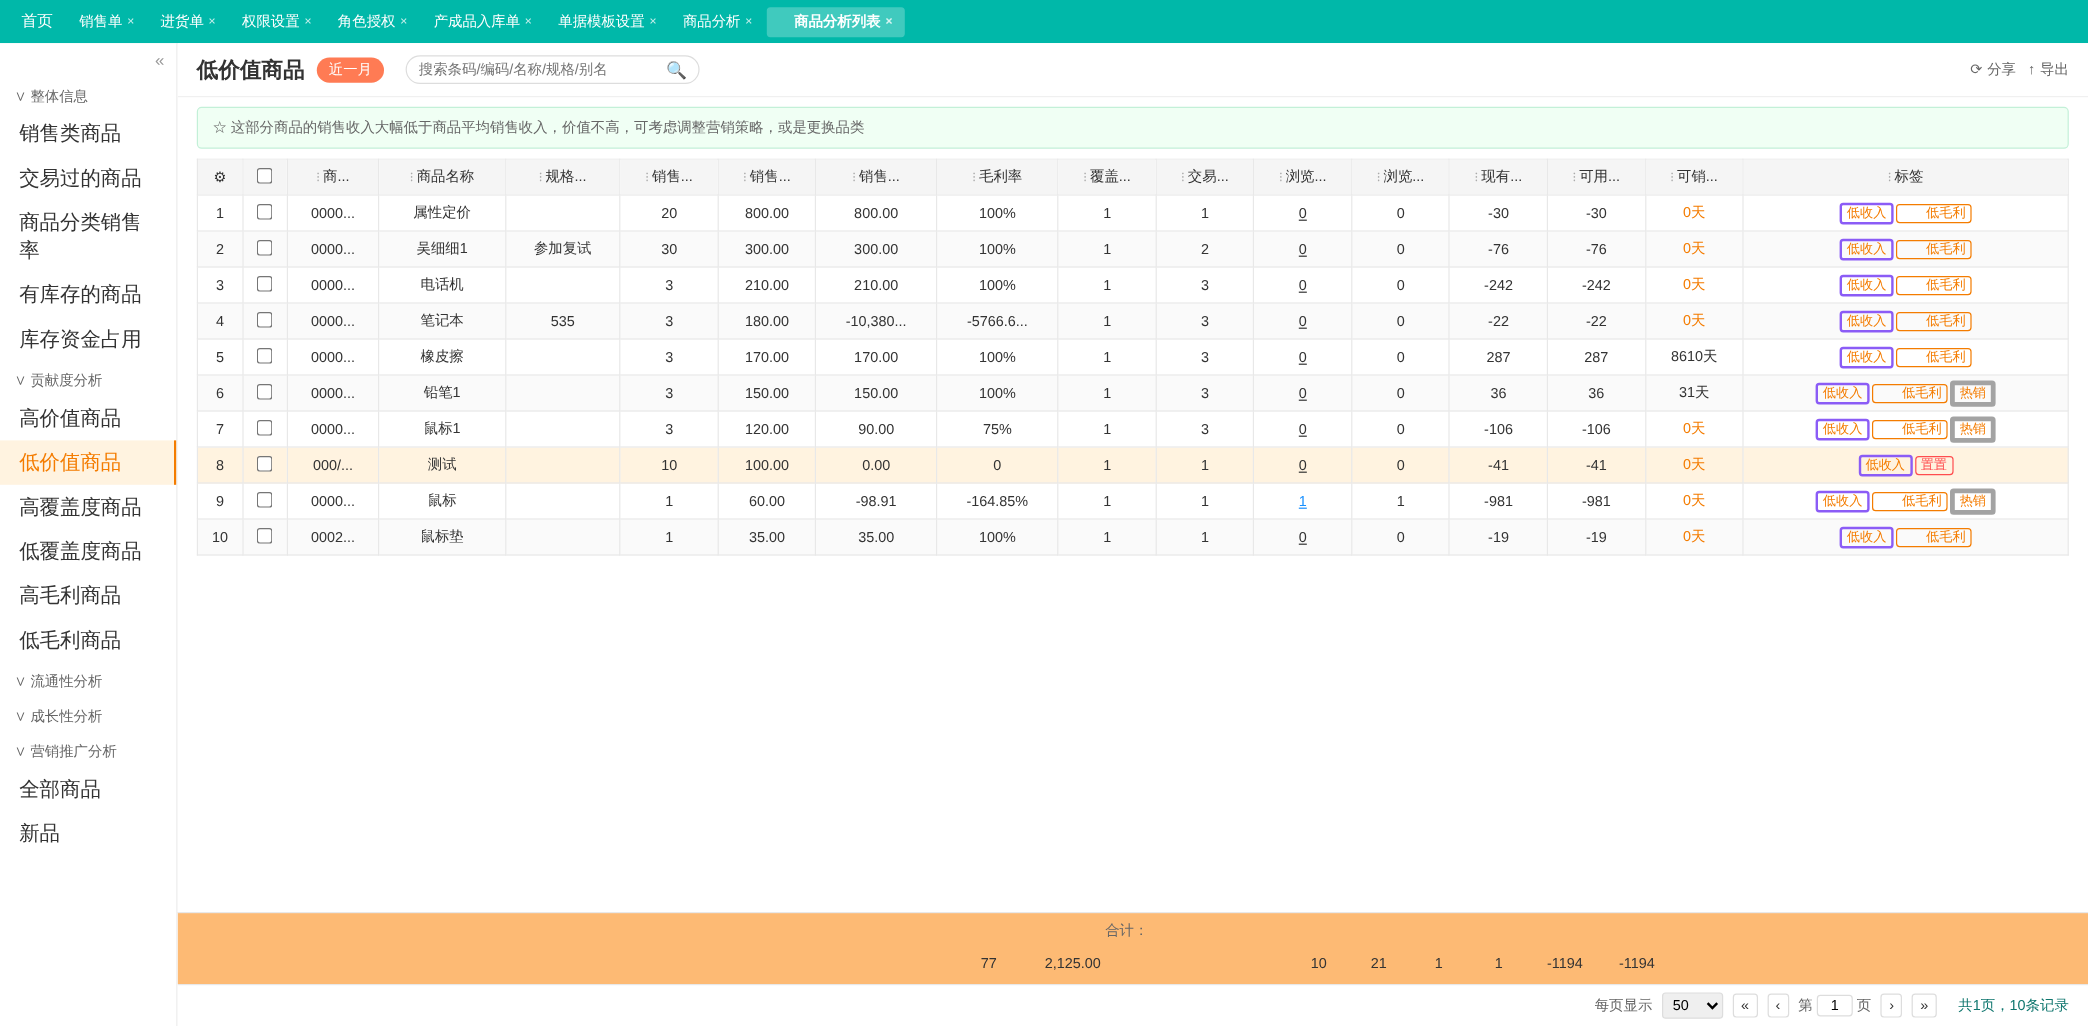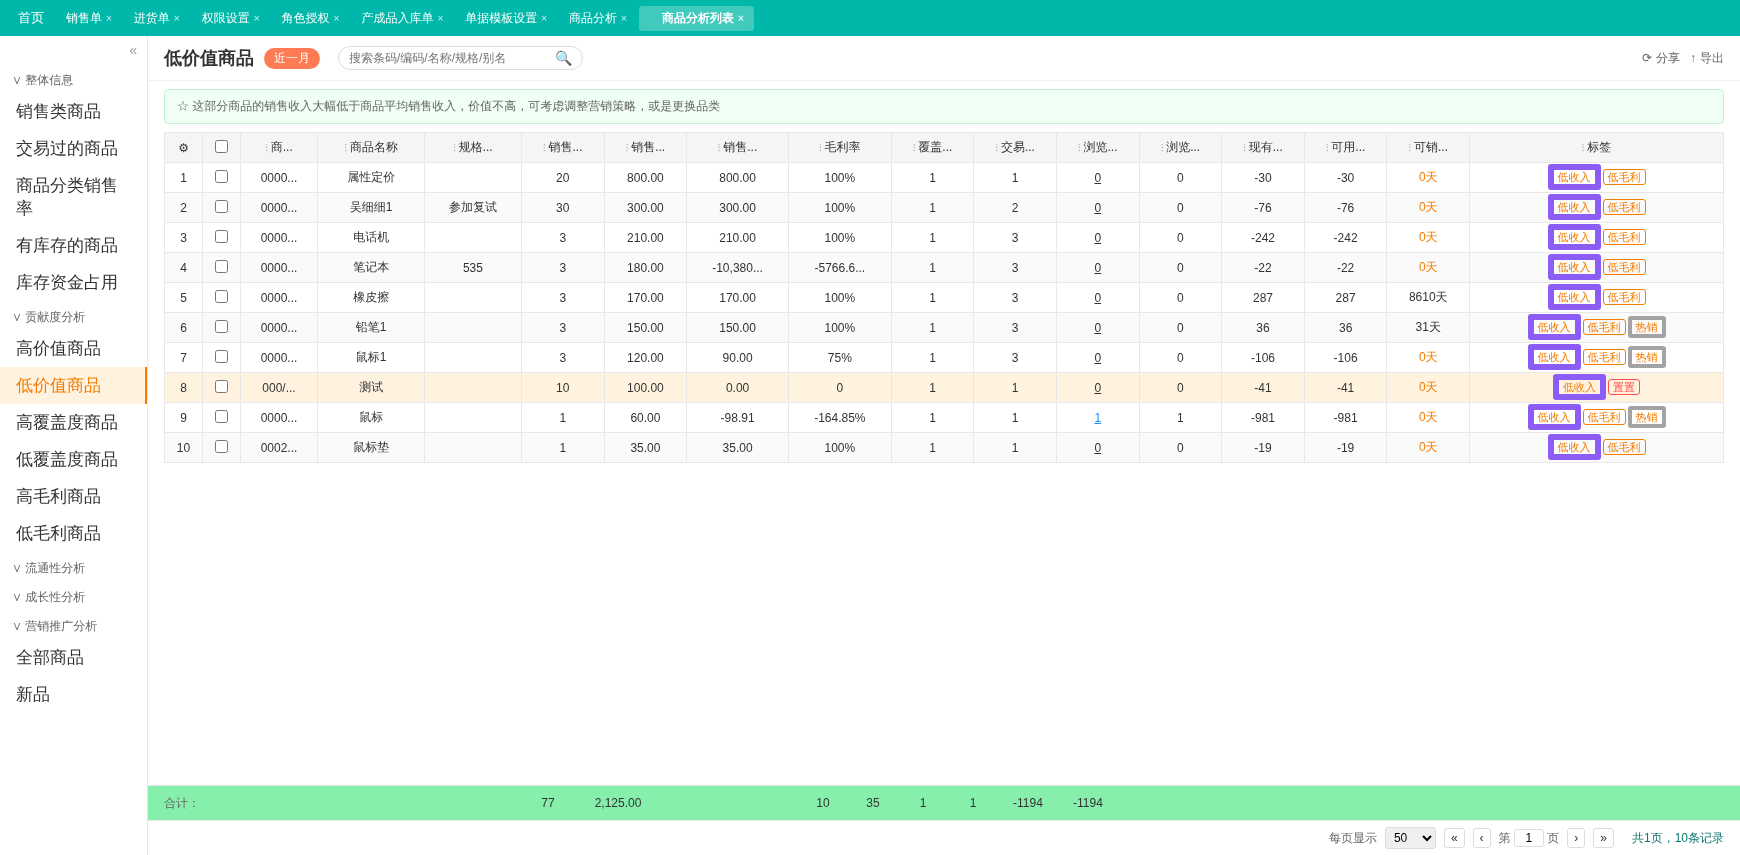--- a/index.html
+++ b/index.html
@@ -163,35 +163,36 @@
       white-space: nowrap;
     }
     tbody tr:nth-child(even) { background: #fafafa; }
     tbody tr.highlighted { background: #fff3e0; }
     .tag {
       border-radius: 3px;
       padding: 1px 4px;
       font-size: 11px;
       margin: 0 1px;
     }
-    .tag-low-income { color: #f47c00; border: 6px solid #8b5cf6; }
-    .tag-low-profit { color: #f47c00; border: 1px solid #f47c00; }
+    .tag-low-income { color: #f47c00; border: 2px solid #8b5cf6; }
+    .tag-low-profit { color: #f47c00; border: 1px solid #f47c00; padding-left: 24px; }
     .tag-hot { color: #f47c00; border: 4px solid #a3a3a3; }
     .tag-fire { color: #ff4d4f; border: 1px solid #ff4d4f; }
     .days-zero { color: #f47c00; }
     .days-positive { color: #333; }
 
     
     .footer-bar {
       border-top: 1px solid #e8e8e8;
-      background: #86efac;
+      background: #fdba74;
       display: flex;
       align-items: center;
       padding: 6px 16px;
       gap: 8px;
+      flex-direction: column;
     }
     .footer-sum-label { color: #666; margin-right: 10px; }
     .footer-sum-values {
       display: flex;
       gap: 0;
       flex: 1;
     }
     .sum-cell {
       text-align: center;
       padding: 4px 4px;
@@ -566,21 +567,21 @@
         <span class="sum-cell" style="min-width:30px;"></span>
         <span class="sum-cell" style="min-width:30px;"></span>
         <span class="sum-cell" style="min-width:60px;"></span>
         <span class="sum-cell" style="min-width:120px;"></span>
         <span class="sum-cell" style="min-width:60px;"></span>
         <span class="sum-cell" style="min-width:60px;">77</span>
         <span class="sum-cell" style="min-width:80px;">2,125.00</span>
         <span class="sum-cell" style="min-width:80px;"></span>
         <span class="sum-cell" style="min-width:60px;"></span>
         <span class="sum-cell" style="min-width:50px;">10</span>
-        <span class="sum-cell" style="min-width:50px;">35</span>
+        <span class="sum-cell" style="min-width:50px;">21</span>
         <span class="sum-cell" style="min-width:50px;">1</span>
         <span class="sum-cell" style="min-width:50px;">1</span>
         <span class="sum-cell" style="min-width:60px;">-1194</span>
         <span class="sum-cell" style="min-width:60px;">-1194</span>
       </div>
     </div>
 
     <div class="pagination-bar">
       <span class="page-size-label">每页显示</span>
       <select class="page-size-select">

